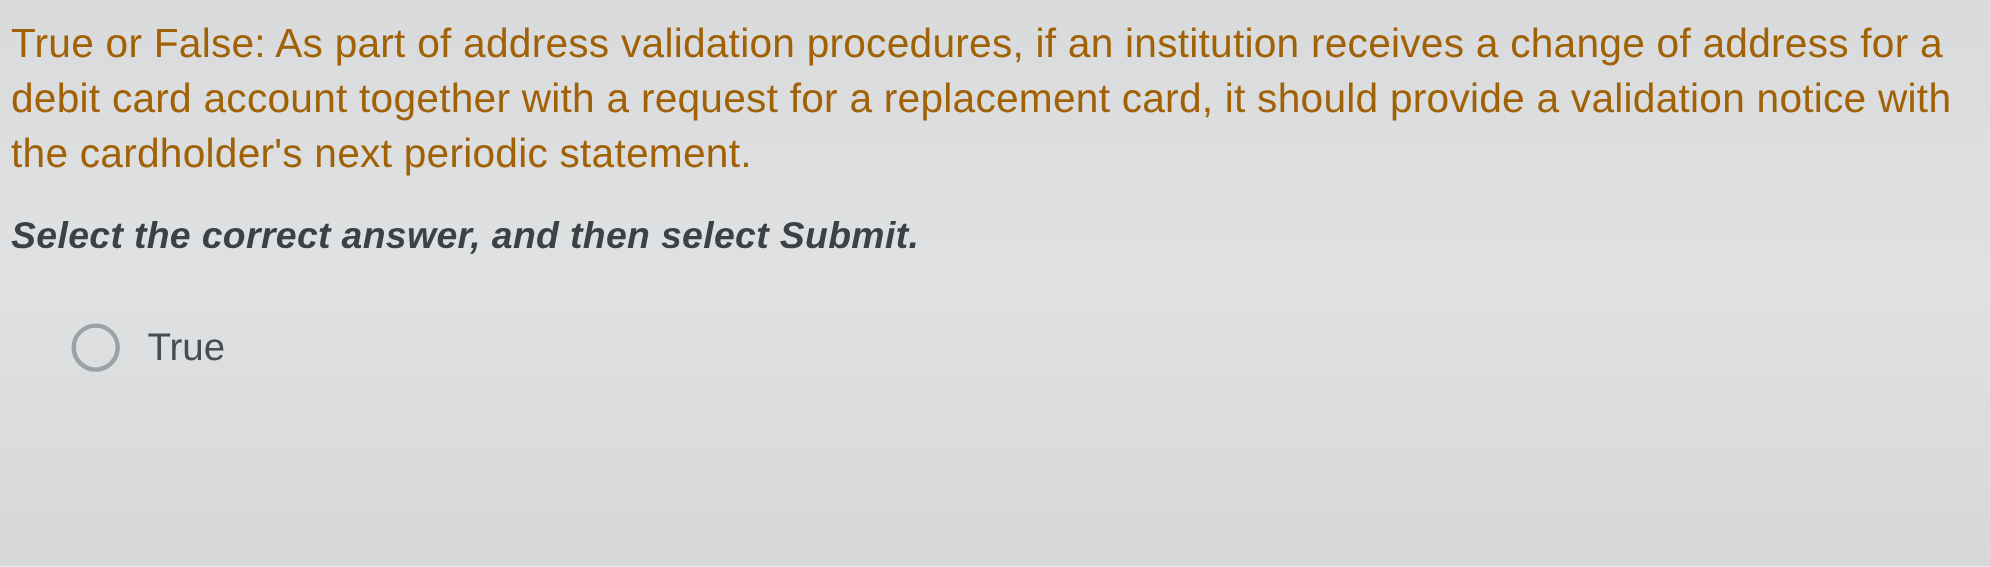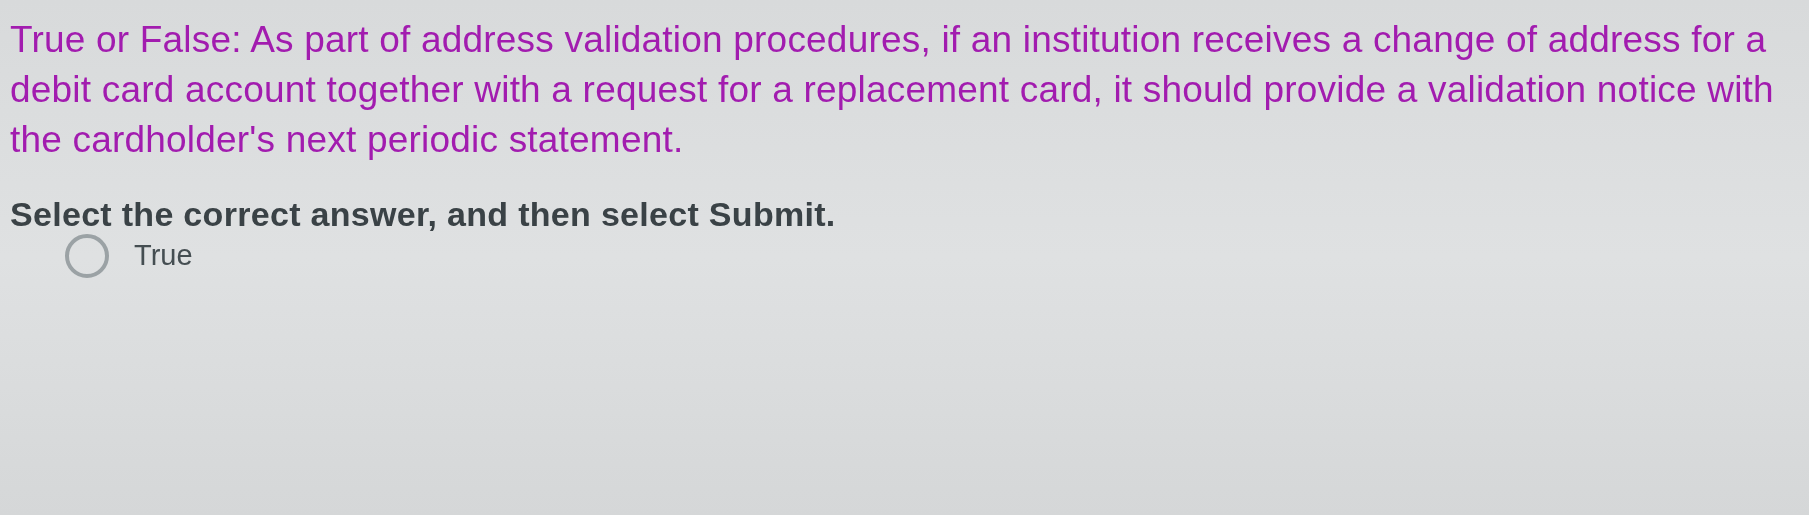--- a/index.html
+++ b/index.html
@@ -12,29 +12,31 @@
       height: 515px;
       background: linear-gradient(to bottom, #d8dadb 0%, #dfe1e2 50%, #d5d7d8 100%);
       font-family: Arial, Helvetica, sans-serif;
       padding: 15px 20px 20px 10px;
       color: #3a4246;
       overflow: hidden;
     }
     .question-text {
       font-size: 37px;
       line-height: 1.35;
-      color: #a21caf;
+      color: #a16207;
       font-weight: 400;
       margin-bottom: 30px;
       letter-spacing: 0.2px;
     }
     .instruction-text {
       font-size: 34px;
       font-weight: bold;
+      font-style: italic;
       color: #3a4246;
+      margin-bottom: 60px;
       letter-spacing: 0.3px;
     }
     .options {
       padding-left: 55px;
     }
     .option-row {
       display: flex;
       align-items: center;
       margin-bottom: 35px;
       cursor: pointer;
@@ -42,21 +44,21 @@
     .radio-circle {
       width: 44px;
       height: 44px;
       border: 4px solid #9ba2a5;
       border-radius: 50%;
       margin-right: 25px;
       background: transparent;
       flex-shrink: 0;
     }
     .option-label {
-      font-size: 29px;
+      font-size: 35px;
       color: #454e52;
       font-weight: 400;
     }
   </style>
 </head>
 <body>
 
 <div class="question-text">True or False: As part of address validation procedures, if an institution receives a change of address for a debit card account together with a request for a replacement card, it should provide a validation notice with the cardholder's next periodic statement.</div>
 
 <div class="instruction-text">Select the correct answer, and then select Submit.</div>

